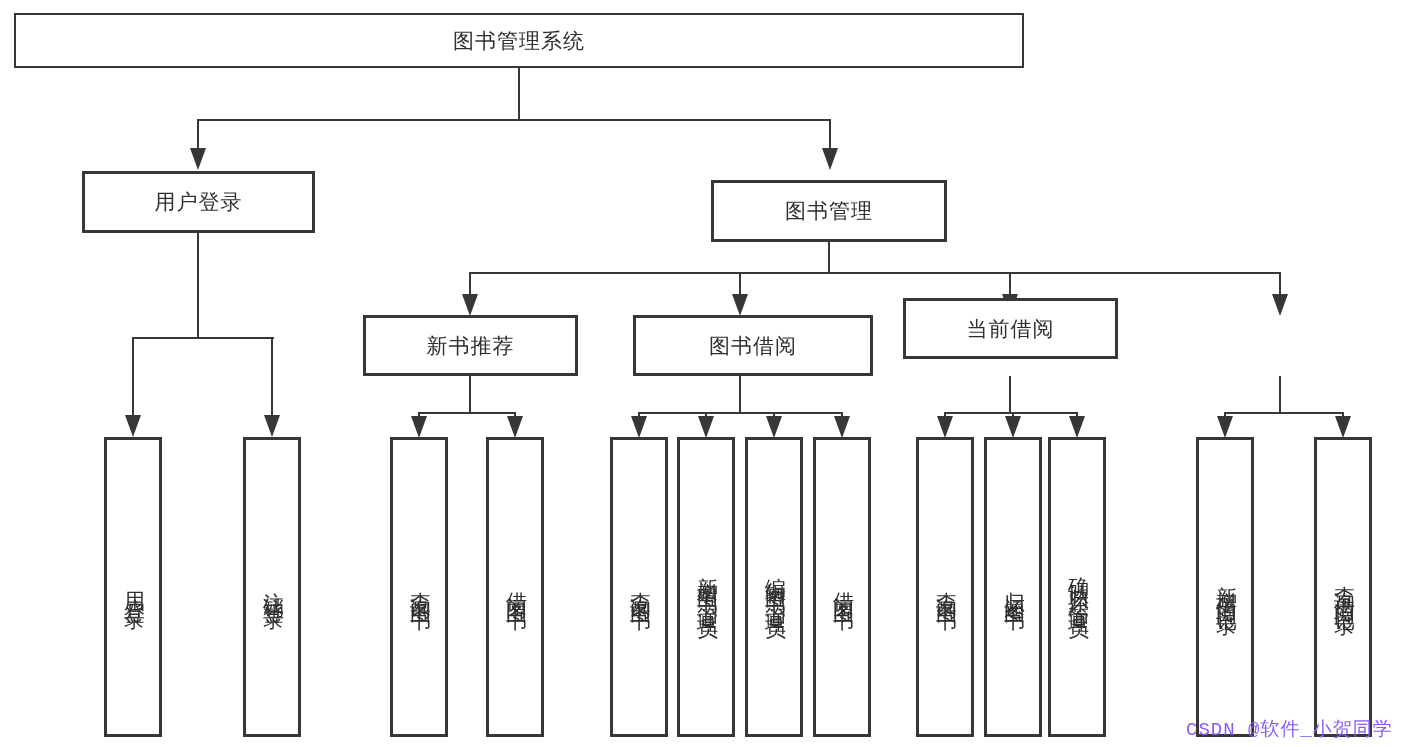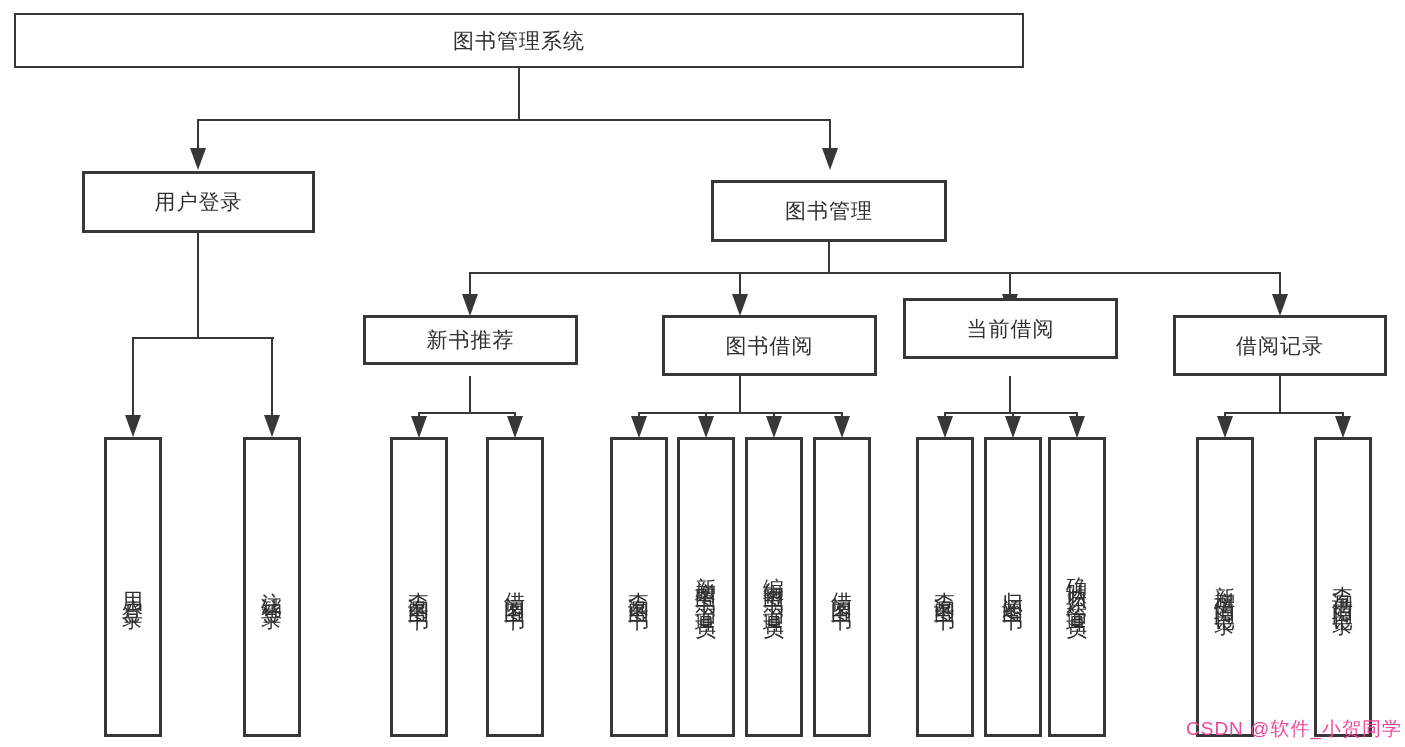--- a/index.html
+++ b/index.html
@@ -1,18 +1,18 @@
 <!DOCTYPE html>
 <html><head>
 <meta charset="utf-8">
 <style>
   html,body{margin:0;padding:0;background:#fff;}
   .canvas{
     position:relative;width:1405px;height:747px;background:#ffffff;
-    font-family:Liberation Sans, sans-serif;color:#2f2f2f;overflow:hidden;text-align:right;
+    font-family:Liberation Mono, monospace;color:#2f2f2f;overflow:hidden;text-align:right;
   }
   .box{
     position:absolute;background:#ffffff;border:3px solid #373737;box-sizing:border-box;
     display:flex;align-items:center;justify-content:center;
     font-size:21px;letter-spacing:1px;z-index:2;
   }
   .box.root{border-width:2px;}
   .leaf{
     position:absolute;background:#ffffff;border:3px solid #373737;box-sizing:border-box;
     width:58px;top:437px;height:300px;
@@ -25,21 +25,21 @@
   .hline,.vline{position:absolute;background:#373737;z-index:1;}
   .hline{height:2px;}
   .vline{width:2px;}
   .arrow{
     position:absolute;width:0;height:0;z-index:1;
     border-left:8px solid transparent;border-right:8px solid transparent;
     border-top:22px solid #373737;
   }
   .watermark{
     position:absolute;left:1186px;top:716px;z-index:6;
-    font-size:19px;letter-spacing:1px;color:#ec4899;white-space:nowrap;
+    font-size:19px;letter-spacing:1px;color:#8b5cf6;white-space:nowrap;
   }
 </style>
 </head>
 <body>
 
 <div class="canvas">
 
   <div class="box root" style="left:14px;top:13px;width:1010px;height:55px;">
     <span>图书管理系统</span>
   </div>
@@ -69,31 +69,28 @@
   <div class="hline" style="left:469px;top:272px;width:812px;"></div>
   <div class="vline" style="left:469px;top:272px;height:24px;"></div>
   <div class="vline" style="left:739px;top:272px;height:24px;"></div>
   <div class="vline" style="left:1009px;top:272px;height:24px;"></div>
   <div class="vline" style="left:1279px;top:272px;height:24px;"></div>
   <div class="arrow" style="left:462px;top:294px;"></div>
   <div class="arrow" style="left:732px;top:294px;"></div>
   <div class="arrow" style="left:1002px;top:294px;"></div>
   <div class="arrow" style="left:1272px;top:294px;"></div>
 
-  <div class="box" style="left:363px;top:315px;width:215px;height:50px;">
+  <div class="box" style="left:363px;top:315px;width:215px;height:61px;">
     <span>新书推荐</span>
   </div>
-  <div class="box" style="left:662px;top:315px;width:215px;height:61px;">
+  <div class="box" style="left:633px;top:315px;width:240px;height:61px;">
     <span>图书借阅</span>
   </div>
   <div class="box" style="left:903px;top:298px;width:215px;height:61px;">
     <span>当前借阅</span>
-  </div>
-  <div class="box" style="left:1173px;top:315px;width:214px;height:61px;">
-    <span>借阅记录</span>
   </div>
 
   <div class="vline" style="left:469px;top:376px;height:36px;"></div>
   <div class="hline" style="left:418px;top:412px;width:98px;"></div>
   <div class="vline" style="left:418px;top:412px;height:6px;"></div>
   <div class="vline" style="left:514px;top:412px;height:6px;"></div>
   <div class="arrow" style="left:411px;top:416px;"></div>
   <div class="arrow" style="left:507px;top:416px;"></div>
 
   <div class="vline" style="left:739px;top:376px;height:36px;"></div>

